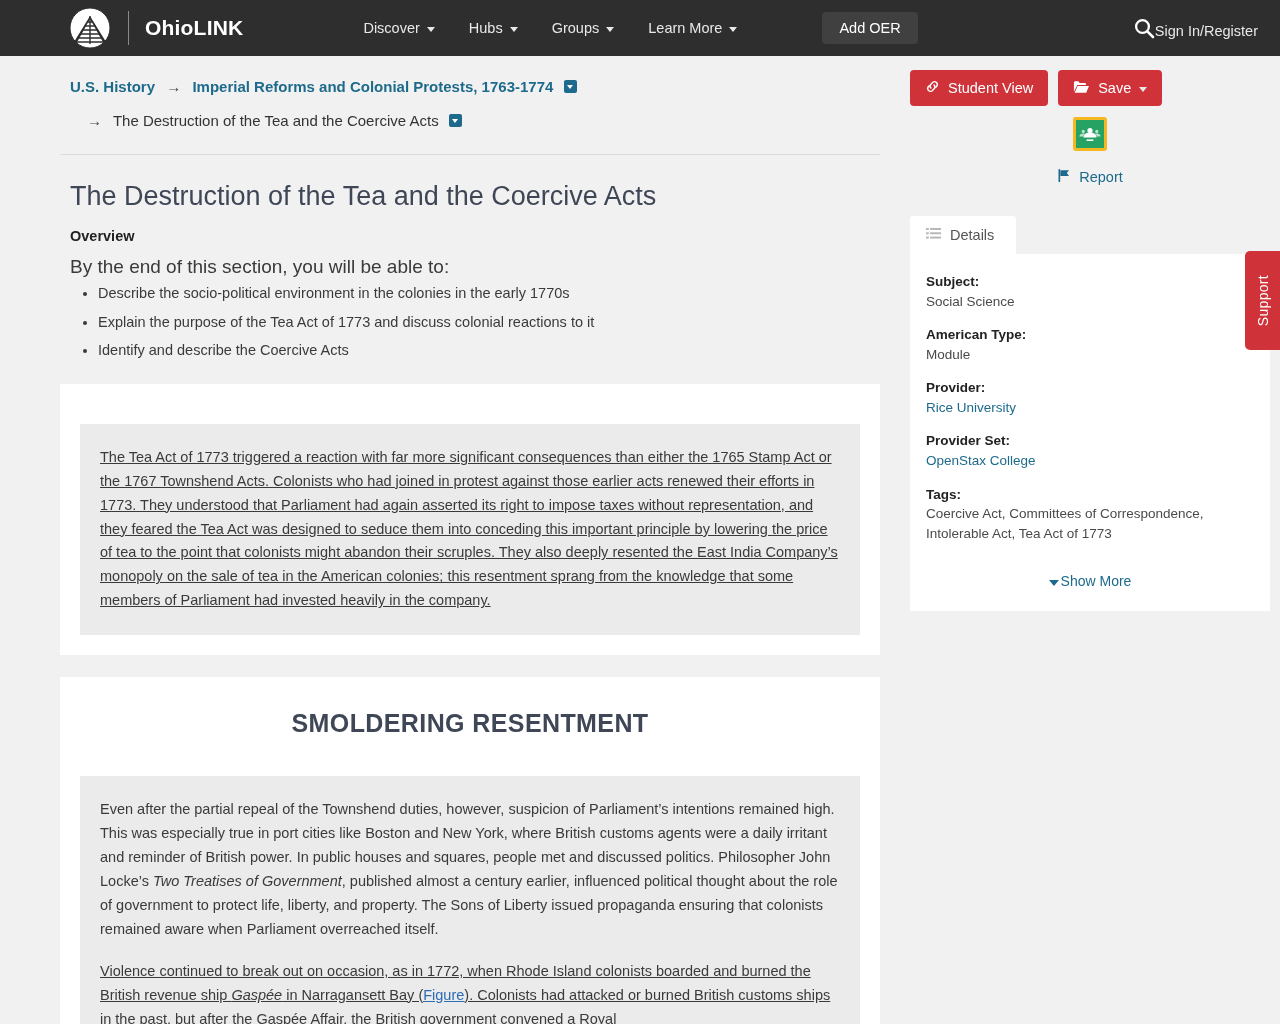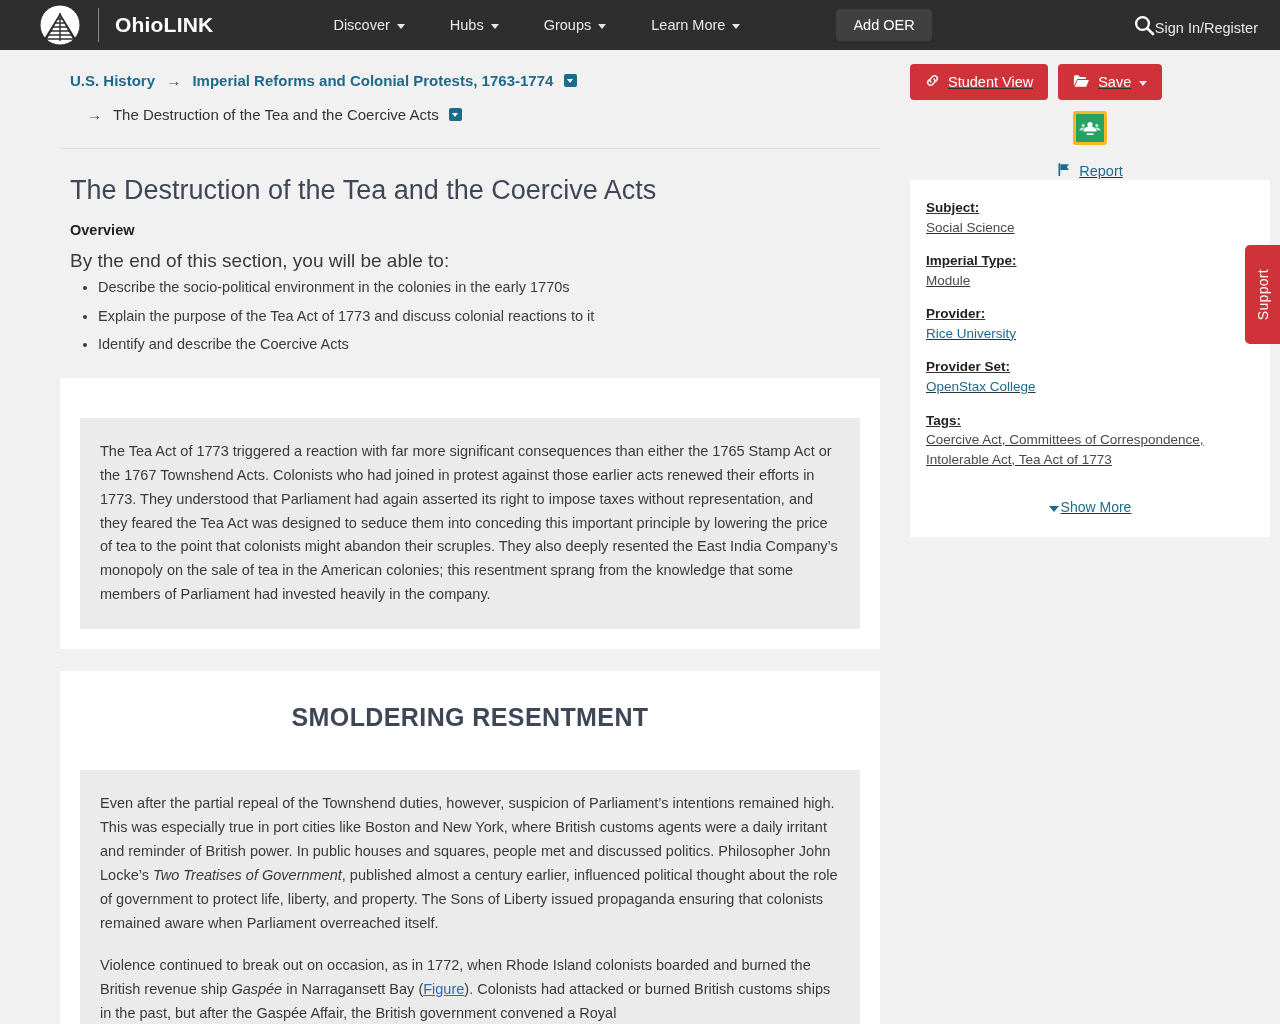--- a/index.html
+++ b/index.html
@@ -8,25 +8,25 @@
     margin: 0; padding: 0;
     width: 1280px; height: 1024px;
     overflow: hidden;
     background: #f1f1f1;
     font-family: "Liberation Sans", sans-serif;
     color: #333;
   }
 
   
   .topnav {
-    height: 50px;
+    height: 56px;
     background: #2e2e2e;
     display: flex;
     align-items: center;
-    padding: 0 22px 0 38px;
+    padding: 0 22px 0 68px;
     position: relative;
   }
   .brand { display: flex; align-items: center; }
   .logo-mark {
     width: 44px; height: 44px; border-radius: 50%;
     background: #2e2e2e;
     position: relative; overflow: hidden;
     display: block;
   }
   .logo-mark svg { display:block; }
@@ -36,21 +36,21 @@
   }
   .brand-name {
     color: #ffffff;
     font-size: 21px;
     font-weight: bold;
     letter-spacing: .2px;
   }
   .nav-links {
     display: flex; align-items: center;
     margin-left: 120px;
-    gap: 45px;
+    gap: 34px;
   }
   .nav-item {
     color: #e8e8e8;
     font-size: 14.5px;
     display: flex; align-items: center; gap: 7px;
     cursor: pointer;
     white-space: nowrap;
   }
   .caret {
     width: 0; height: 0;
@@ -90,21 +90,20 @@
   }
   .col-main {
     width: 820px;
     margin-left: 60px;
     padding-top: 14px;
   }
   .col-side {
     width: 360px;
     margin-left: 30px;
     padding-top: 14px;
-    text-decoration: underline;
   }
 
   
   .breadcrumb {
     padding: 0 10px 0 10px;
     border-bottom: 1px solid #dcdcdc;
     padding-bottom: 16px;
   }
   .bc-row { font-size: 15px; line-height: 34px; }
   .bc-link {
@@ -166,21 +165,21 @@
   .inner-block {
     background: #ebebeb;
     padding: 22px 20px 22px 20px;
   }
   .inner-block p {
     margin: 0 0 18px 0;
     font-size: 14.5px;
     line-height: 1.65;
     color: #3a3a3a;
   }
-  .inner-block p:last-child { margin-bottom: 0; }
+  .inner-block p:last-child { margin-bottom: 0; text-decoration: underline; }
   .section-head {
     text-align: center;
     font-size: 25px;
     font-weight: bold;
     color: #3f4757;
     letter-spacing: .4px;
     margin: 4px 0 38px 0;
   }
   .inline-link { color: #2b6cb5; text-decoration: underline; cursor: pointer; }
   em { font-style: italic; }
@@ -424,26 +423,43 @@
         <span>
           <svg width="15" height="15" viewBox="0 0 16 16">
             <path d="M2.5 2v12" stroke="#1d6a8c" stroke-width="1.8" stroke-linecap="round"></path>
             <path d="M3.6 2.4h9.2l-2.3 3 2.3 3H3.6z" fill="#1d6a8c"></path>
           </svg>
         </span>
         <span>Report</span>
       </a>
     </div>
 
+    <div class="tabs-row">
+      <div class="tab-active">
+        <span>
+          <svg width="15" height="13" viewBox="0 0 16 13">
+            <g fill="#b7b7b7">
+              <rect x="0" y="0.6" width="3" height="2.1"></rect>
+                <rect x="4.4" y="0.6" width="11.6" height="2.1"></rect>
+              <rect x="0" y="5.2" width="3" height="2.1"></rect>
+                <rect x="4.4" y="5.2" width="11.6" height="2.1"></rect>
+              <rect x="0" y="9.8" width="3" height="2.1"></rect>
+                <rect x="4.4" y="9.8" width="11.6" height="2.1"></rect>
+            </g>
+          </svg>
+        </span>
+        <span>Details</span>
+      </div>
+    </div>
 
     <div class="details-panel">
       <div class="meta-label">Subject:</div>
       <div class="meta-value">Social Science</div>
 
-      <div class="meta-label">Imperial Type:</div>
+      <div class="meta-label">American Type:</div>
       <div class="meta-value">Module</div>
 
       <div class="meta-label">Provider:</div>
       <div class="meta-value"><a class="meta-link">Rice University</a></div>
 
       <div class="meta-label">Provider Set:</div>
       <div class="meta-value"><a class="meta-link">OpenStax College</a></div>
 
       <div class="meta-label">Tags:</div>
       <div class="meta-value">Coercive Act, Committees of Correspondence, Intolerable Act, Tea Act of 1773</div>

